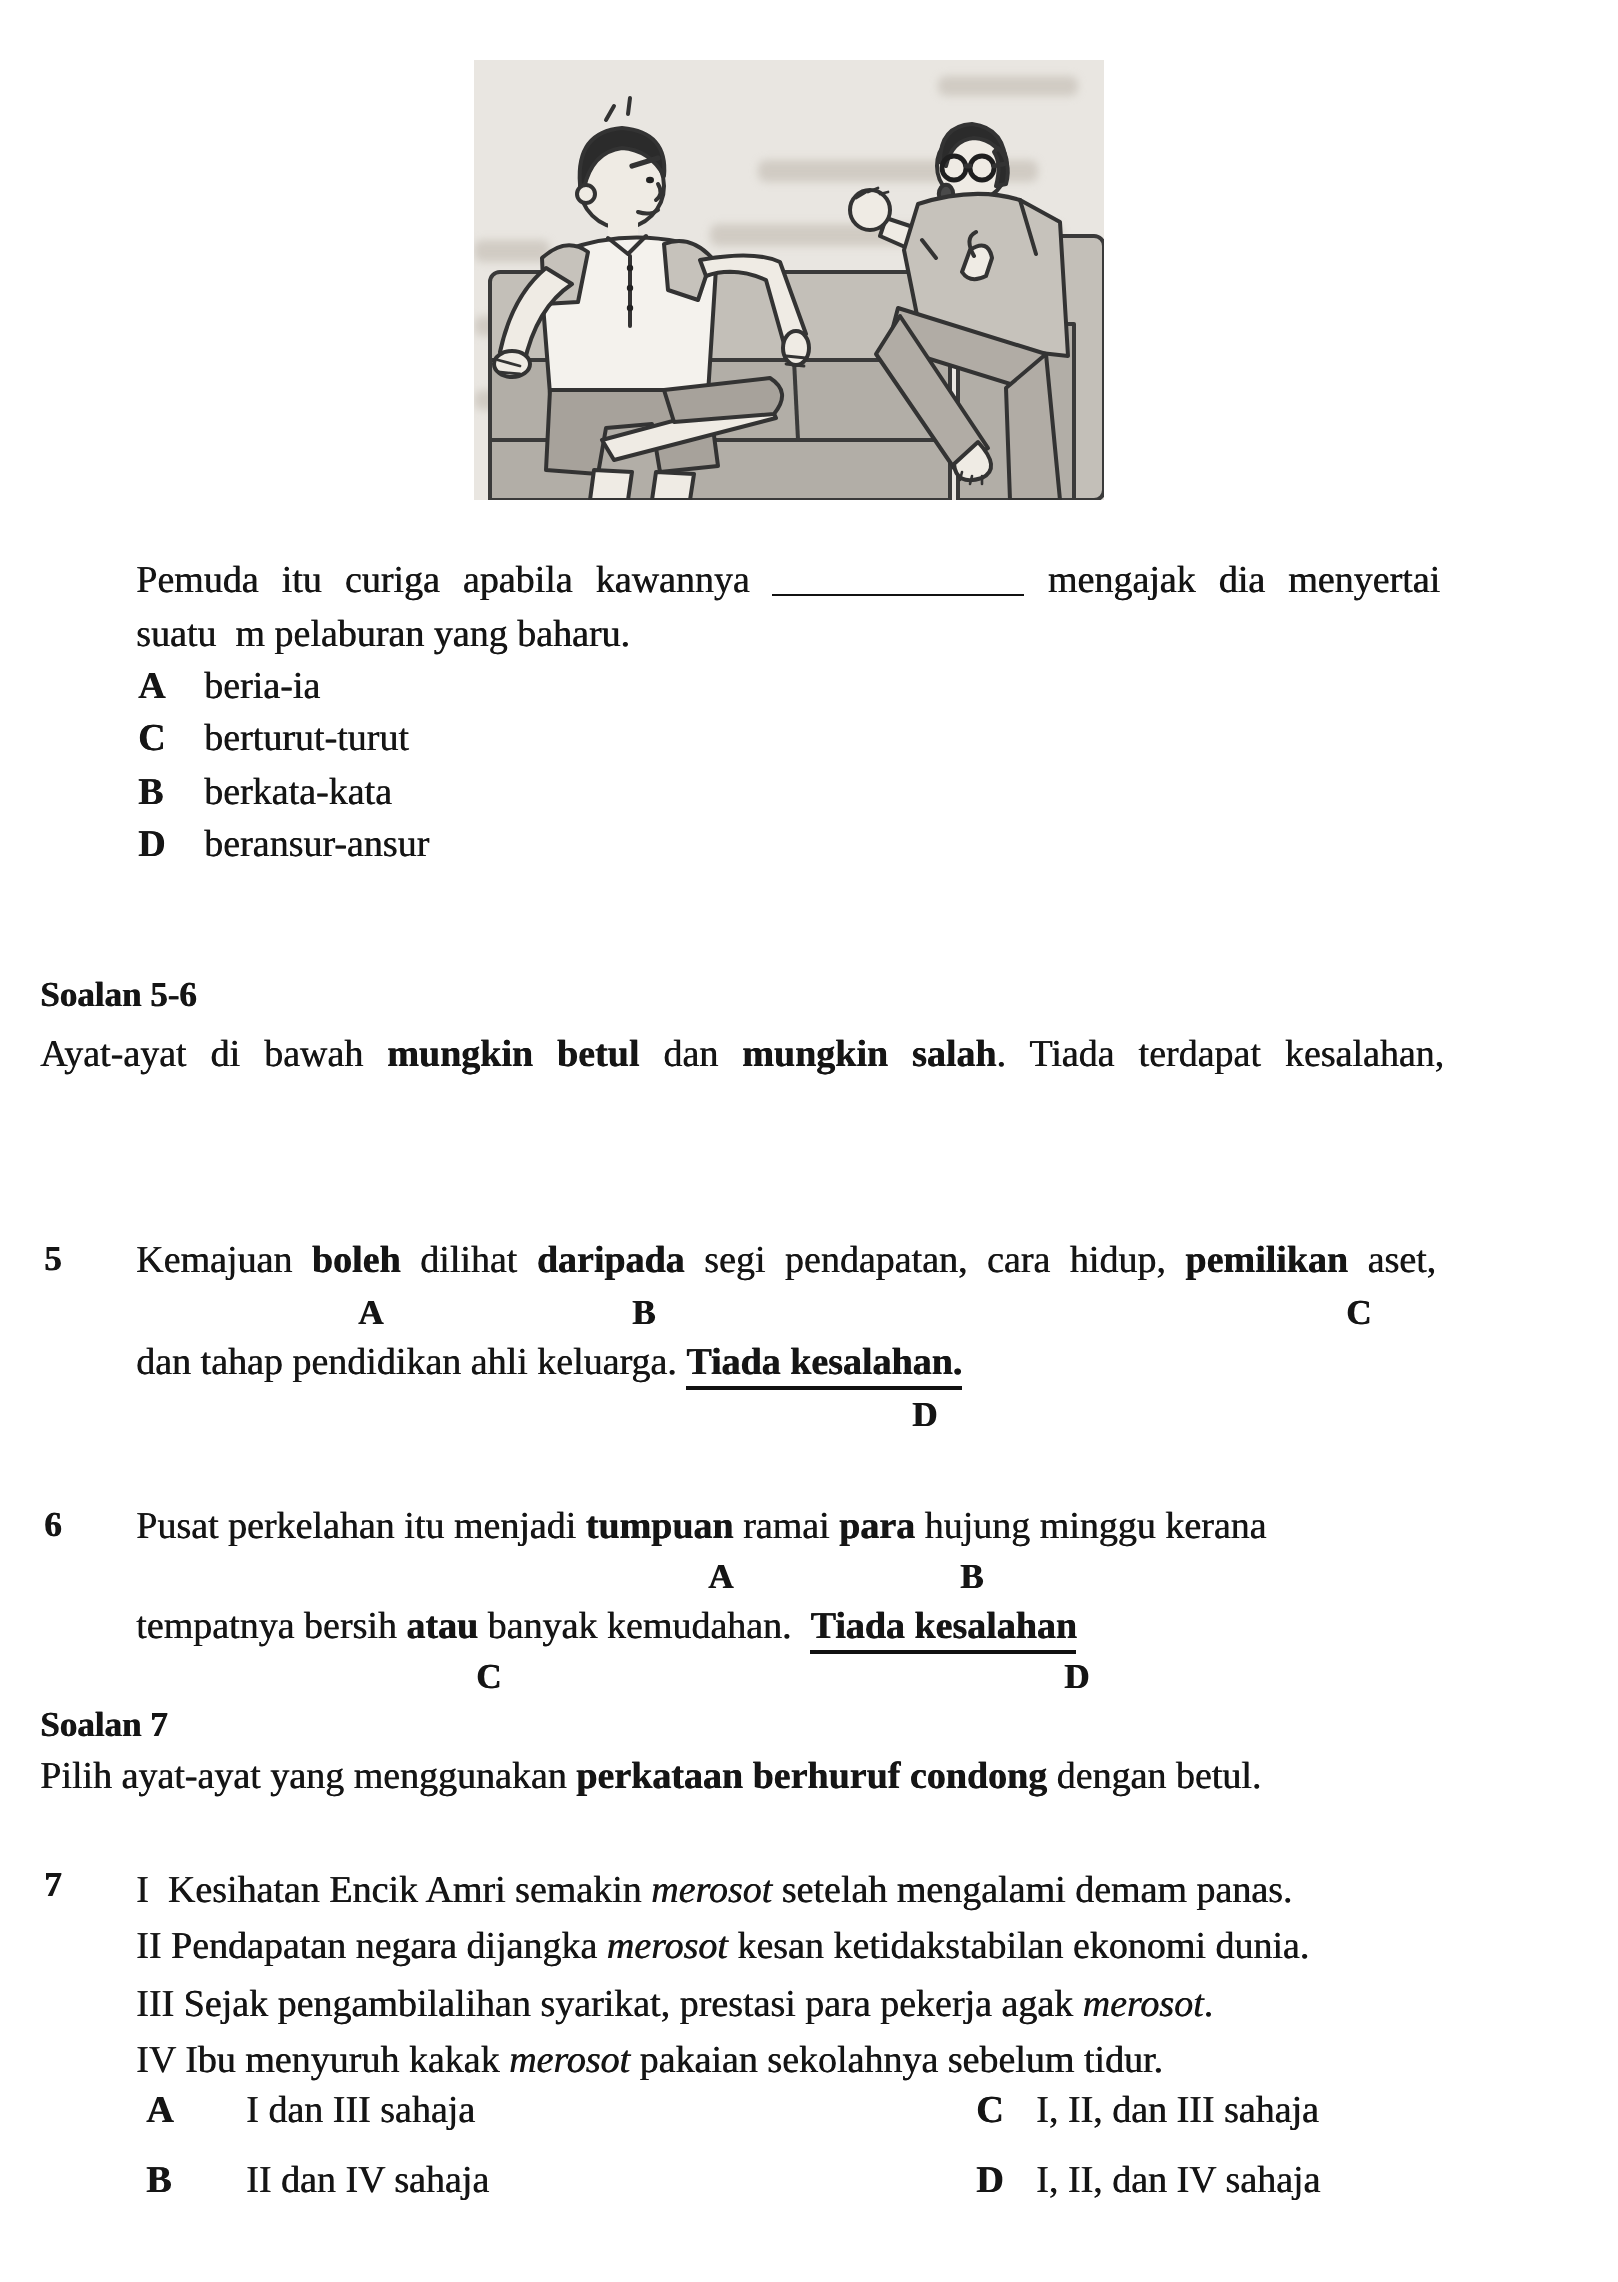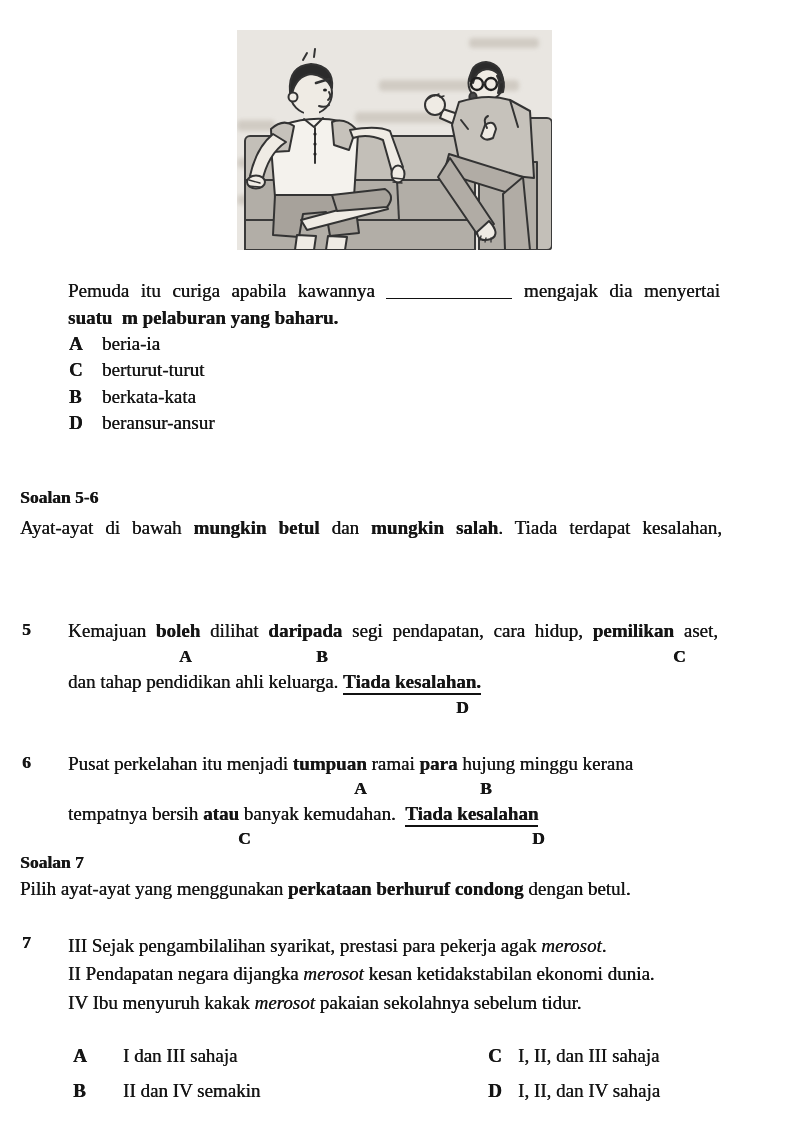--- a/index.html
+++ b/index.html
@@ -136,21 +136,21 @@
         <path d="M212,124 L286,147 L281,166 L207,143 Z" fill="#b1aca5"></path>
         <path d="M213,128 L257,194 L240,204 L201,147 Z" fill="#b1aca5"></path>
         <path d="M286,147 L293,220 L268,220 L266,164 Z" fill="#b1aca5"></path>
         <path d="M252,191 q12,13 2,18 q-13,4 -14,-7 Z" fill="#efebe4"></path>
         <path d="M244,206 l-1,4 M249,208 l-1,4 M254,208 l0,4" fill="none" stroke-width="1.3"></path>
       </g>
     </svg>
   </div>
 
   <div class="abs txt jl" style="left:68px;top:279px;width:652px;"><span>Pemuda itu curiga apabila kawannya </span><span class="blank"></span><span> mengajak dia menyertai</span></div>
-  <div class="abs txt pre" style="left:68px;top:306px;width:652px;font-weight:bold;">suatu  m pelaburan yang baharu.</div>
+  <div class="abs txt pre" style="left:68px;top:306px;width:652px;">suatu  m pelaburan yang baharu.</div>
   <div class="abs txt" style="left:69px;top:331px;width:400px;">
     <span class="opt-row"><span class="opt-letter">A</span><span>beria-ia</span></span>
     <span class="opt-row"><span class="opt-letter">C</span><span>berturut-turut</span></span>
     <span class="opt-row"><span class="opt-letter">B</span><span>berkata-kata</span></span>
     <span class="opt-row"><span class="opt-letter">D</span><span>beransur-ansur</span></span>
   </div>
 
   <div class="abs heading" style="left:20px;top:487px;">Soalan 5-6</div>
   <div class="abs txt jl" style="left:20px;top:513px;width:702px;line-height:29px;"><span>Ayat-ayat di bawah </span><span class="b">mungkin betul</span><span> dan </span><span class="b">mungkin salah</span><span>. Tiada terdapat kesalahan,</span></div>
 
@@ -176,31 +176,32 @@
   <div class="mrow" style="left:68px;top:828px;">
     <span class="mk" style="left:170px;">C</span>
     <span class="mk" style="left:464px;">D</span>
   </div>
 
   <div class="abs heading" style="left:20px;top:852px;">Soalan 7</div>
   <div class="abs txt" style="left:20px;top:877px;width:702px;"><span>Pilih ayat-ayat yang menggunakan </span><span class="b">perkataan berhuruf condong</span><span> dengan betul.</span></div>
 
   <div class="abs qnum" style="left:22px;top:932px;">7</div>
   <div class="abs txt" style="left:68px;top:932px;width:660px;">
+    <span class="stmt"><span>I  Kesihatan Encik Amri semakin </span><span class="i">merosot</span><span> setelah mengalami demam panas.</span></span>
+    <span class="stmt"><span>II Pendapatan negara dijangka </span><span class="i">merosot</span><span> kesan ketidakstabilan ekonomi dunia.</span></span>
     <span class="stmt"><span>III Sejak pengambilalihan syarikat, prestasi para pekerja agak </span><span class="i">merosot</span><span>.</span></span>
-    <span class="stmt"><span>II Pendapatan negara dijangka </span><span class="i">merosot</span><span> kesan ketidakstabilan ekonomi dunia.</span></span>
     <span class="stmt"><span>IV Ibu menyuruh kakak </span><span class="i">merosot</span><span> pakaian sekolahnya sebelum tidur.</span></span>
   </div>
 
   <div class="ansrow txt" style="left:68px;top:1044px;">
     <span class="ans-letter" style="left:5px;">A</span>
     <span class="ans-text" style="left:55px;">I dan III sahaja</span>
     <span class="ans-letter" style="left:420px;">C</span>
     <span class="ans-text" style="left:450px;">I, II, dan III sahaja</span>
   </div>
   <div class="ansrow txt" style="left:68px;top:1079px;">
     <span class="ans-letter" style="left:5px;">B</span>
-    <span class="ans-text" style="left:55px;">II dan IV semakin</span>
+    <span class="ans-text" style="left:55px;">II dan IV sahaja</span>
     <span class="ans-letter" style="left:420px;">D</span>
     <span class="ans-text" style="left:450px;">I, II, dan IV sahaja</span>
   </div>
 
 </div>
 
 </body></html>

